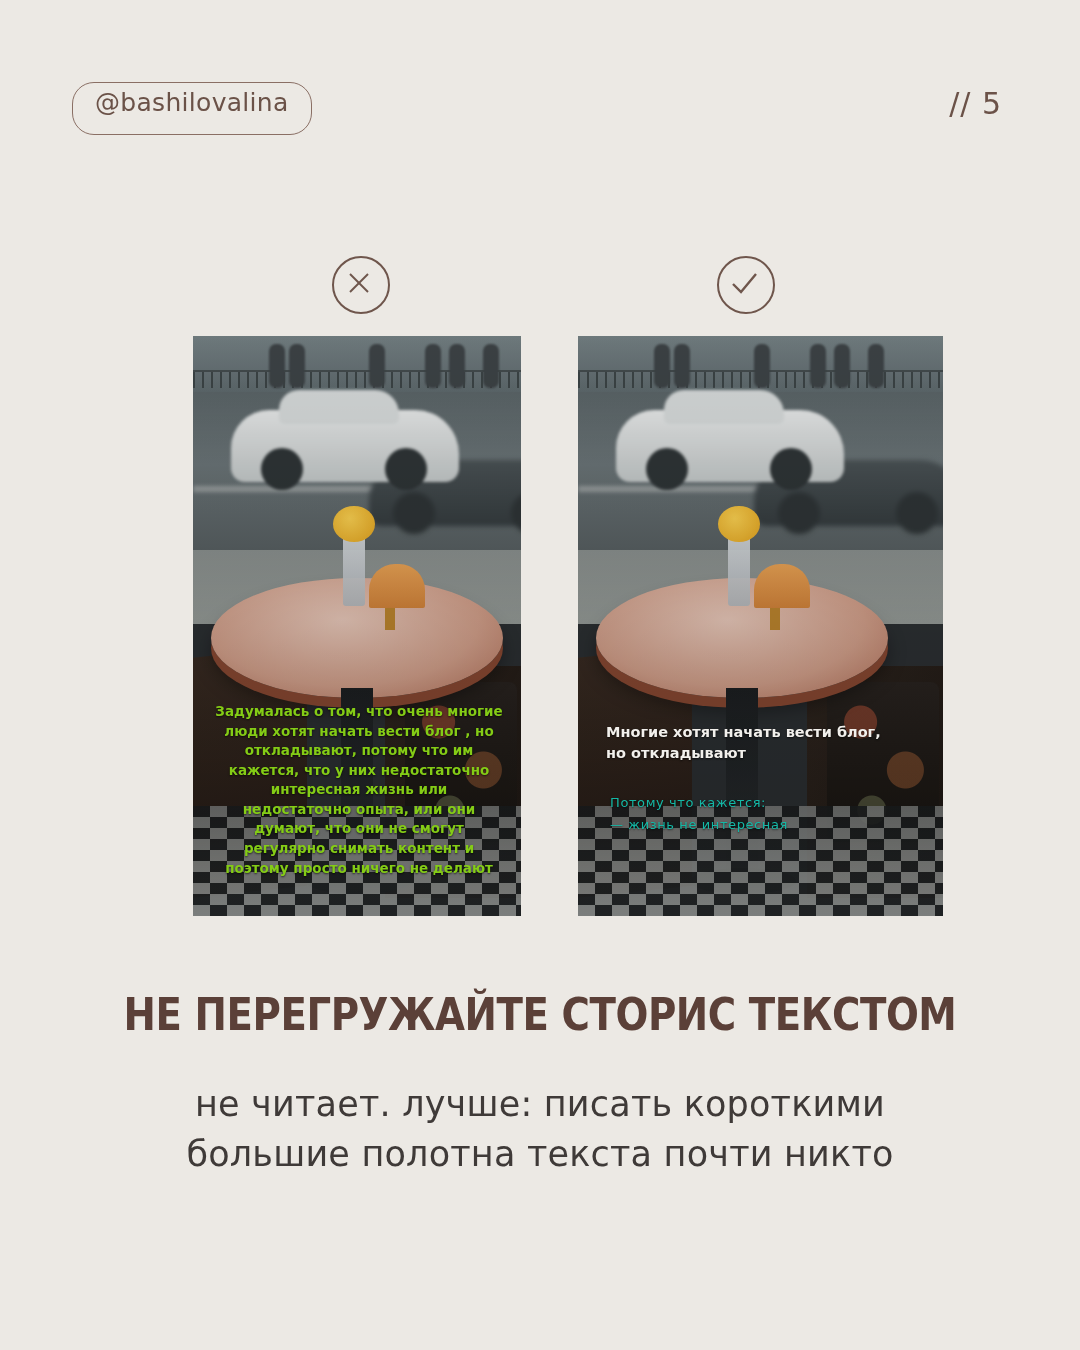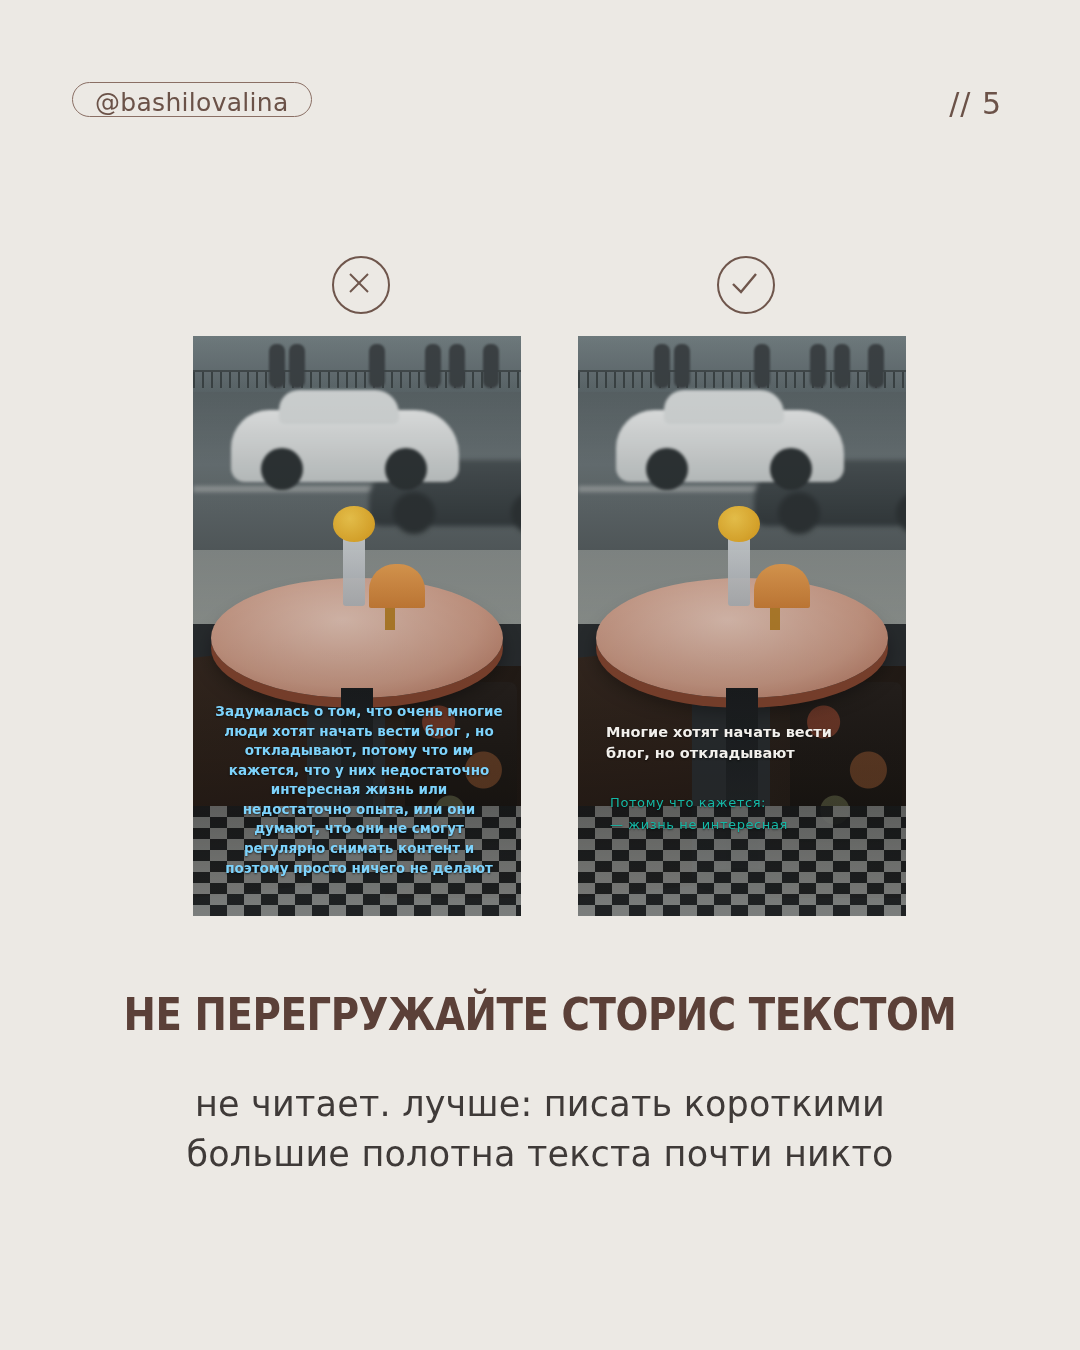--- a/index.html
+++ b/index.html
@@ -23,21 +23,21 @@
     left: 0;
     width: 100%;
     height: 44px;
   }
   .handle-pill {
     position: absolute;
     left: 72px;
     top: 0;
     border: 1.5px solid #8a6f64;
     border-radius: 22px;
-    padding: 7px 22px 1px 22px;
+    padding: 7px 22px 19px 22px;
     font-size: 25px;
     letter-spacing: 0.3px;
     color: #6b5248;
     font-family: "DejaVu Sans", sans-serif;
     line-height: 1;
   }
   .page-num {
     position: absolute;
     right: 78px;
     top: 4px;
@@ -75,21 +75,21 @@
     height: 580px;
   }
   .card {
     position: absolute;
     width: 328px;
     height: 580px;
     overflow: hidden;
     background: #2d3134;
   }
   .card.left { left: 193px; }
-  .card.right { left: 578px; }
+  .card.right { left: 578px; padding-left: 37px; }
 
   
   .photo { position: absolute; inset: 0; }
   .sky {
     position: absolute; left: 0; top: 0; width: 100%; height: 58px;
     background: linear-gradient(#737f82, #5d686c);
   }
   .railing {
     position: absolute; left: 0; top: 34px; width: 100%; height: 16px;
     background: repeating-linear-gradient(to right, #3c4446 0 2px, rgba(0,0,0,0) 2px 9px);
@@ -197,21 +197,21 @@
     pointer-events: none;
   }
 
   
   .overlay-long {
     position: absolute;
     left: 22px;
     right: 18px;
     top: 366px;
     text-align: center;
-    color: #7dd3fc;
+    color: #84cc16;
     font-size: 13.5px;
     line-height: 1.45;
     font-weight: bold;
     font-family: "DejaVu Sans", sans-serif;
     text-shadow: 0 1px 2px rgba(0,0,0,0.65);
   }
   .overlay-title {
     position: absolute;
     left: 28px;
     right: 44px;

